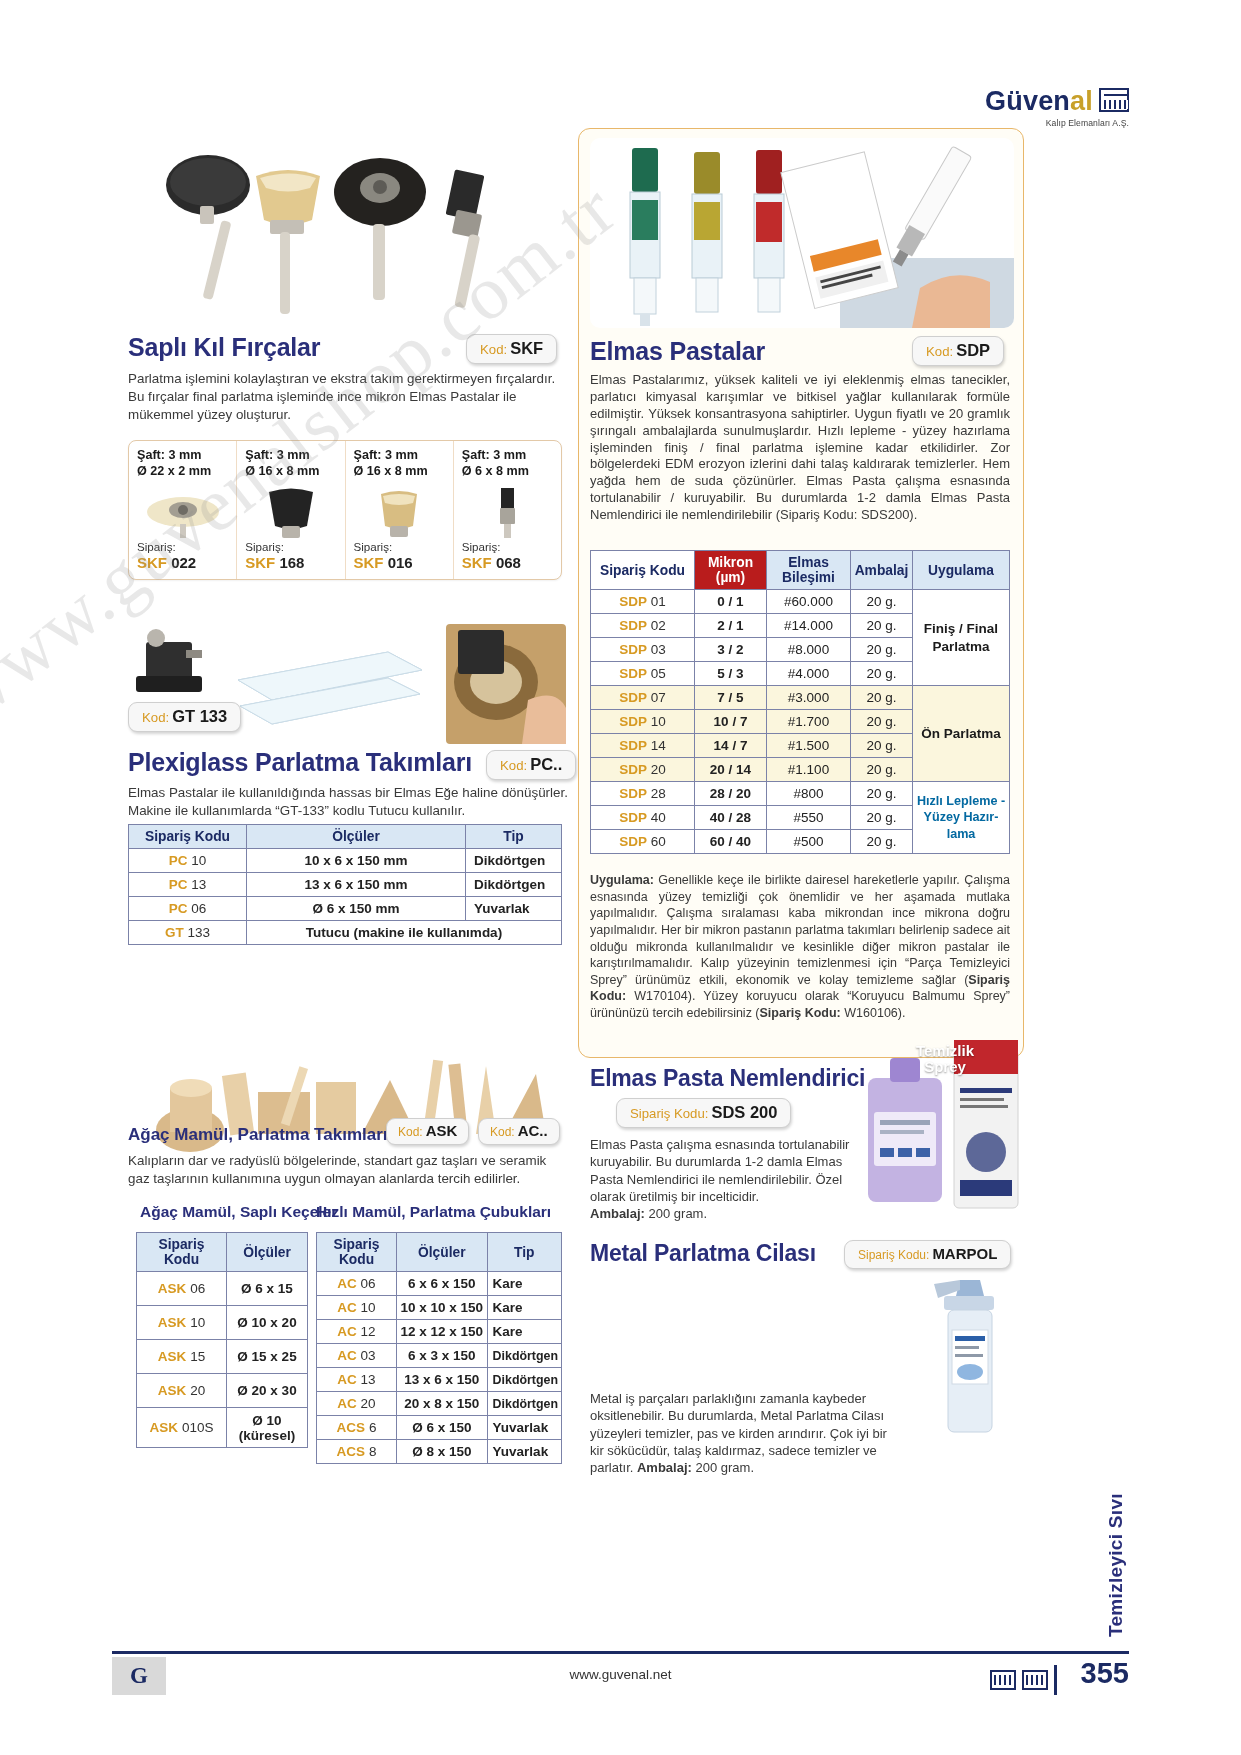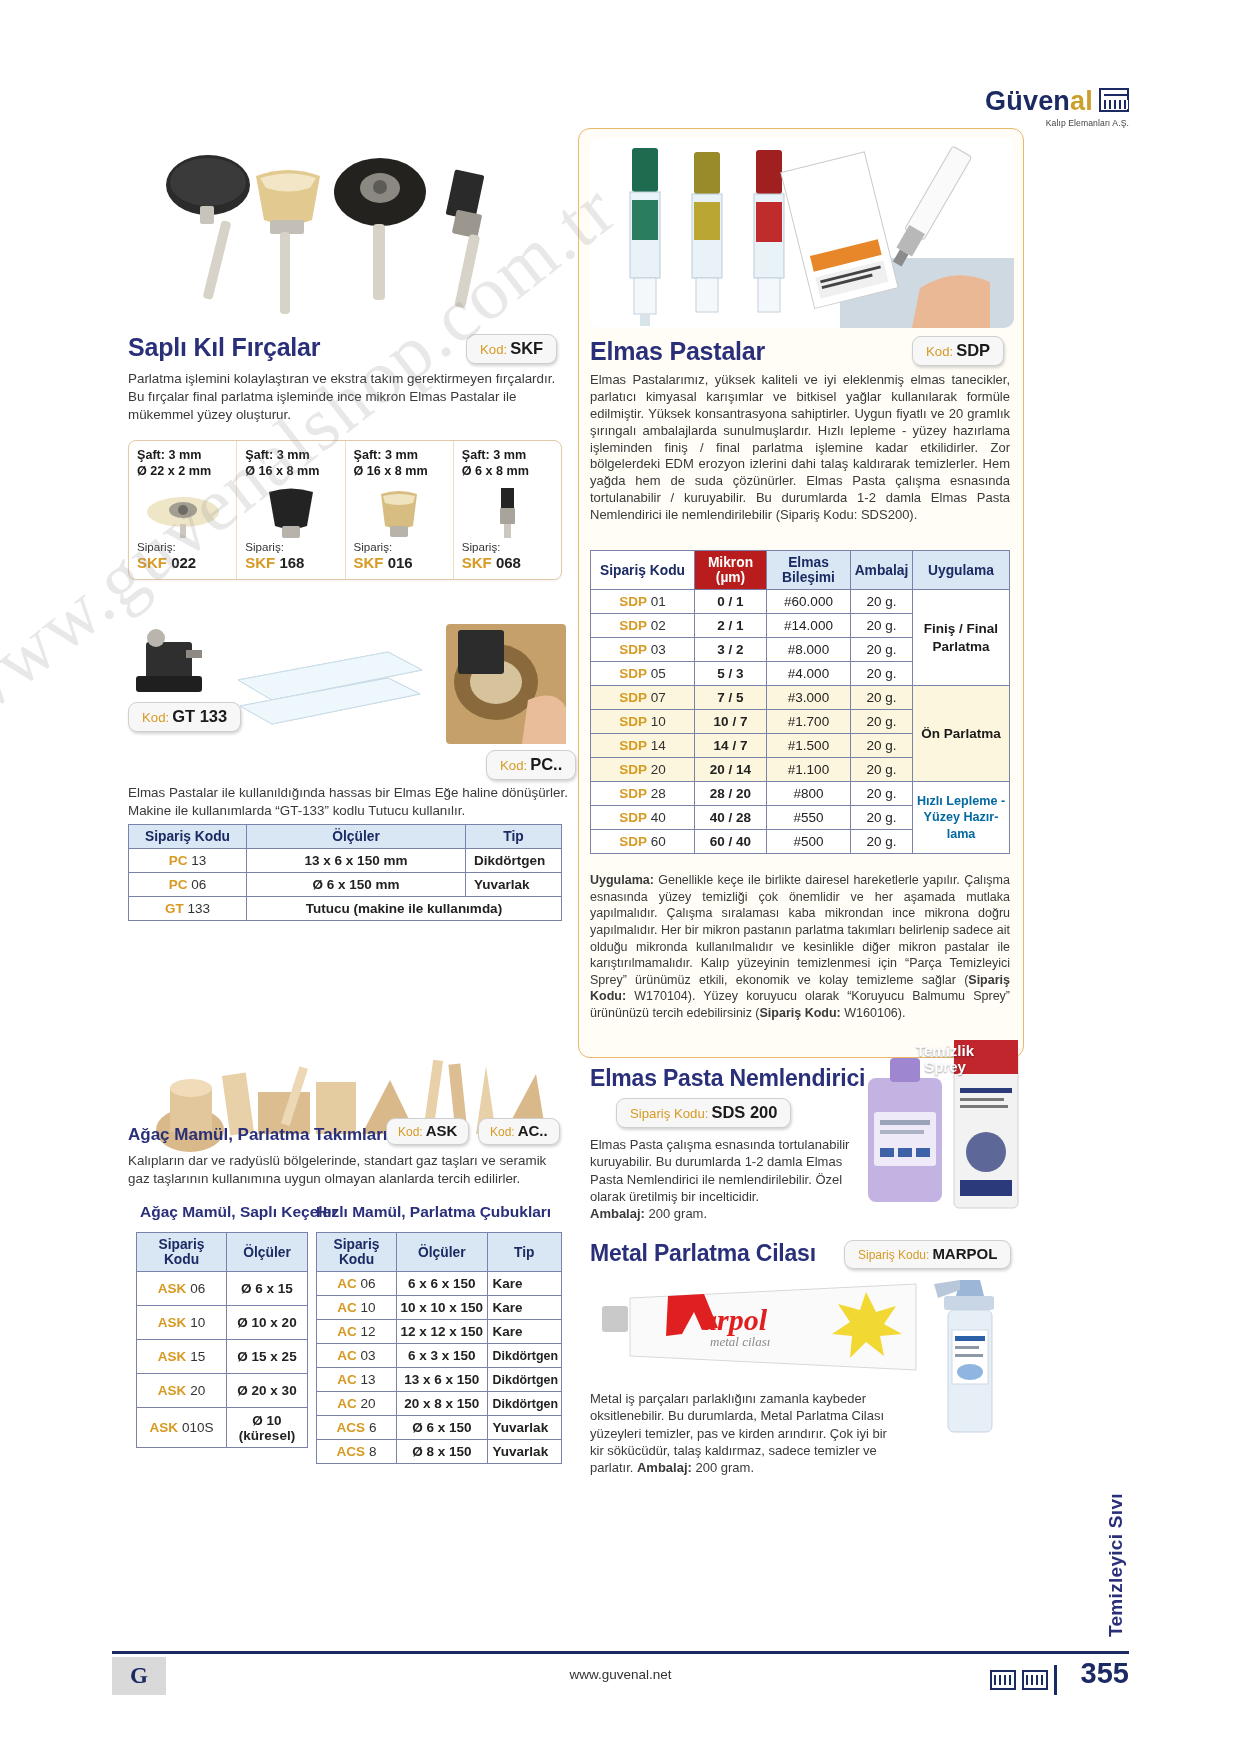--- a/index.html
+++ b/index.html
@@ -226,35 +226,41 @@
         <rect x="330" y="10" width="46" height="44" fill="#2c2c2c" rx="3"></rect>
         <path d="M400 80 q28 -12 38 8 l0 36 l-44 0 z" fill="#e9bd9a"></path>
       </g>
     </svg>
   </div>
 
   <div class="pill" style="position:absolute;left:128px;top:702px;">
     <span class="k">Kod:</span><span class="v">GT 133</span>
   </div>
 
+  <h2 class="sec-title" style="position:absolute;left:128px;top:748px;">Plexiglass Parlatma Takımları</h2>
   <div class="pill" style="position:absolute;left:486px;top:750px;">
     <span class="k">Kod:</span><span class="v">PC..</span>
   </div>
   <p class="body" style="position:absolute;left:128px;top:784px;width:440px;">Elmas Pastalar ile kullanıldığında hassas bir Elmas Eğe haline dönüşürler. Makine ile kullanımlarda “GT-133” kodlu Tutucu kullanılır.</p>
 
   <div style="position:absolute;left:128px;top:824px;width:434px;">
     <table class="t">
       <thead>
           <tr>
         <th style="width:118px;">Sipariş Kodu</th>
         <th>Ölçüler</th>
         <th style="width:96px;">Tip</th>
       </tr>
         </thead>
       <tbody>
+        <tr>
+            <td><span class="code-y">PC</span> <span class="code-n">10</span></td>
+            <td style="font-weight:bold">10 x 6 x 150 mm</td>
+            <td style="font-weight:bold;text-align:left;padding-left:8px">Dikdörtgen</td>
+          </tr>
         <tr>
             <td><span class="code-y">PC</span> <span class="code-n">13</span></td>
             <td style="font-weight:bold">13 x 6 x 150 mm</td>
             <td style="font-weight:bold;text-align:left;padding-left:8px">Dikdörtgen</td>
           </tr>
         <tr>
             <td><span class="code-y">PC</span> <span class="code-n">06</span></td>
             <td style="font-weight:bold">Ø 6 x 150 mm</td>
             <td style="font-weight:bold;text-align:left;padding-left:8px">Yuvarlak</td>
           </tr>
@@ -550,30 +556,20 @@
   </div>
   <div style="position:absolute;left:900px;top:1043px;width:90px;text-align:center;color:#fff;font-weight:bold;font-size:15px;line-height:1.05;text-shadow:0 1px 2px rgba(0,0,0,.4);">
     <span>Temizlik</span><br><span>Sprey</span>
   </div>
 
   <h2 class="sec-title" style="position:absolute;left:590px;top:1240px;font-size:23px;">Metal Parlatma Cilası</h2>
   <div class="pill" style="position:absolute;left:844px;top:1240px;">
     <span class="k" style="font-size:12px">Sipariş Kodu:</span><span class="v" style="font-size:15px">MARPOL</span>
   </div>
 
-  <div class="ph" style="left:598px;top:1272px;width:330px;height:110px;">
-    <svg width="330" height="110" viewBox="0 0 330 110">
-      <rect x="4" y="34" width="26" height="26" fill="#c9c9c9" rx="3"></rect>
-      <path d="M32 26 l286 -14 l0 86 l-286 -14 z" fill="#fafafa" stroke="#d8d8d8"></path>
-      <path d="M70 24 l36 -2 l14 34 l-16 2 l-8 -18 l-12 22 l-16 2 z" fill="#e02020"></path>
-      <text x="104" y="58" font-family="Liberation Serif, serif" font-size="30" font-style="italic" font-weight="bold" fill="#e02020">arpol</text>
-      <text x="112" y="74" font-family="Liberation Serif, serif" font-size="13" font-style="italic" fill="#8a8a8a">metal cilası</text>
-      <polygon points="268,20 278,40 298,34 286,52 304,62 282,64 286,84 268,70 252,86 254,64 234,62 252,50 240,32 262,38" fill="#f2d832"></polygon>
-    </svg>
-  </div>
 
   <div class="ph" style="left:930px;top:1272px;width:100px;height:170px;">
     <svg width="100" height="170" viewBox="0 0 100 170">
       <path d="M30 8 l20 0 l4 16 l-28 0 z" fill="#9bb6d6"></path>
       <rect x="14" y="24" width="50" height="14" fill="#c8d6e6" rx="3"></rect>
       <rect x="18" y="38" width="44" height="122" fill="#e6eef6" rx="6" stroke="#c6d4e2"></rect>
       <rect x="22" y="58" width="36" height="54" fill="#ffffff" stroke="#cfd9e4"></rect>
       <rect x="25" y="64" width="30" height="5" fill="#2b5fa8"></rect>
       <rect x="25" y="74" width="24" height="3" fill="#8e99a8"></rect>
       <rect x="25" y="82" width="28" height="3" fill="#8e99a8"></rect>

